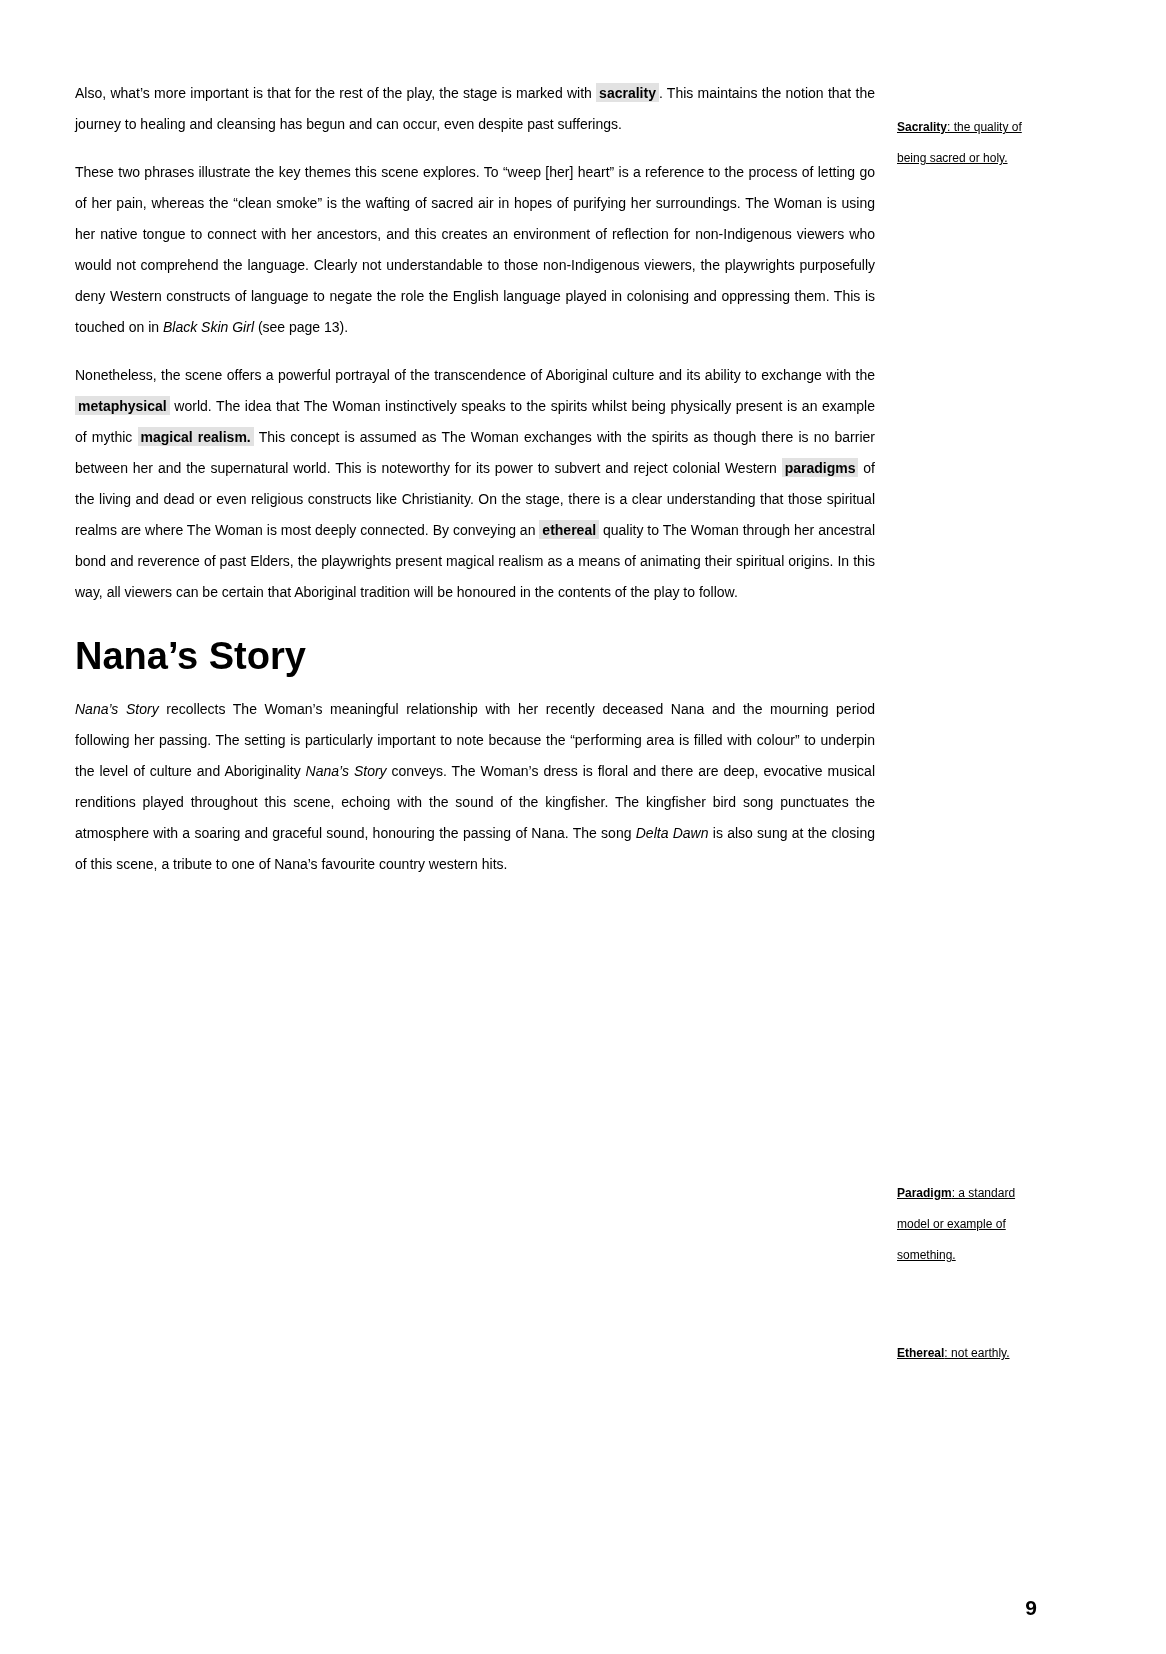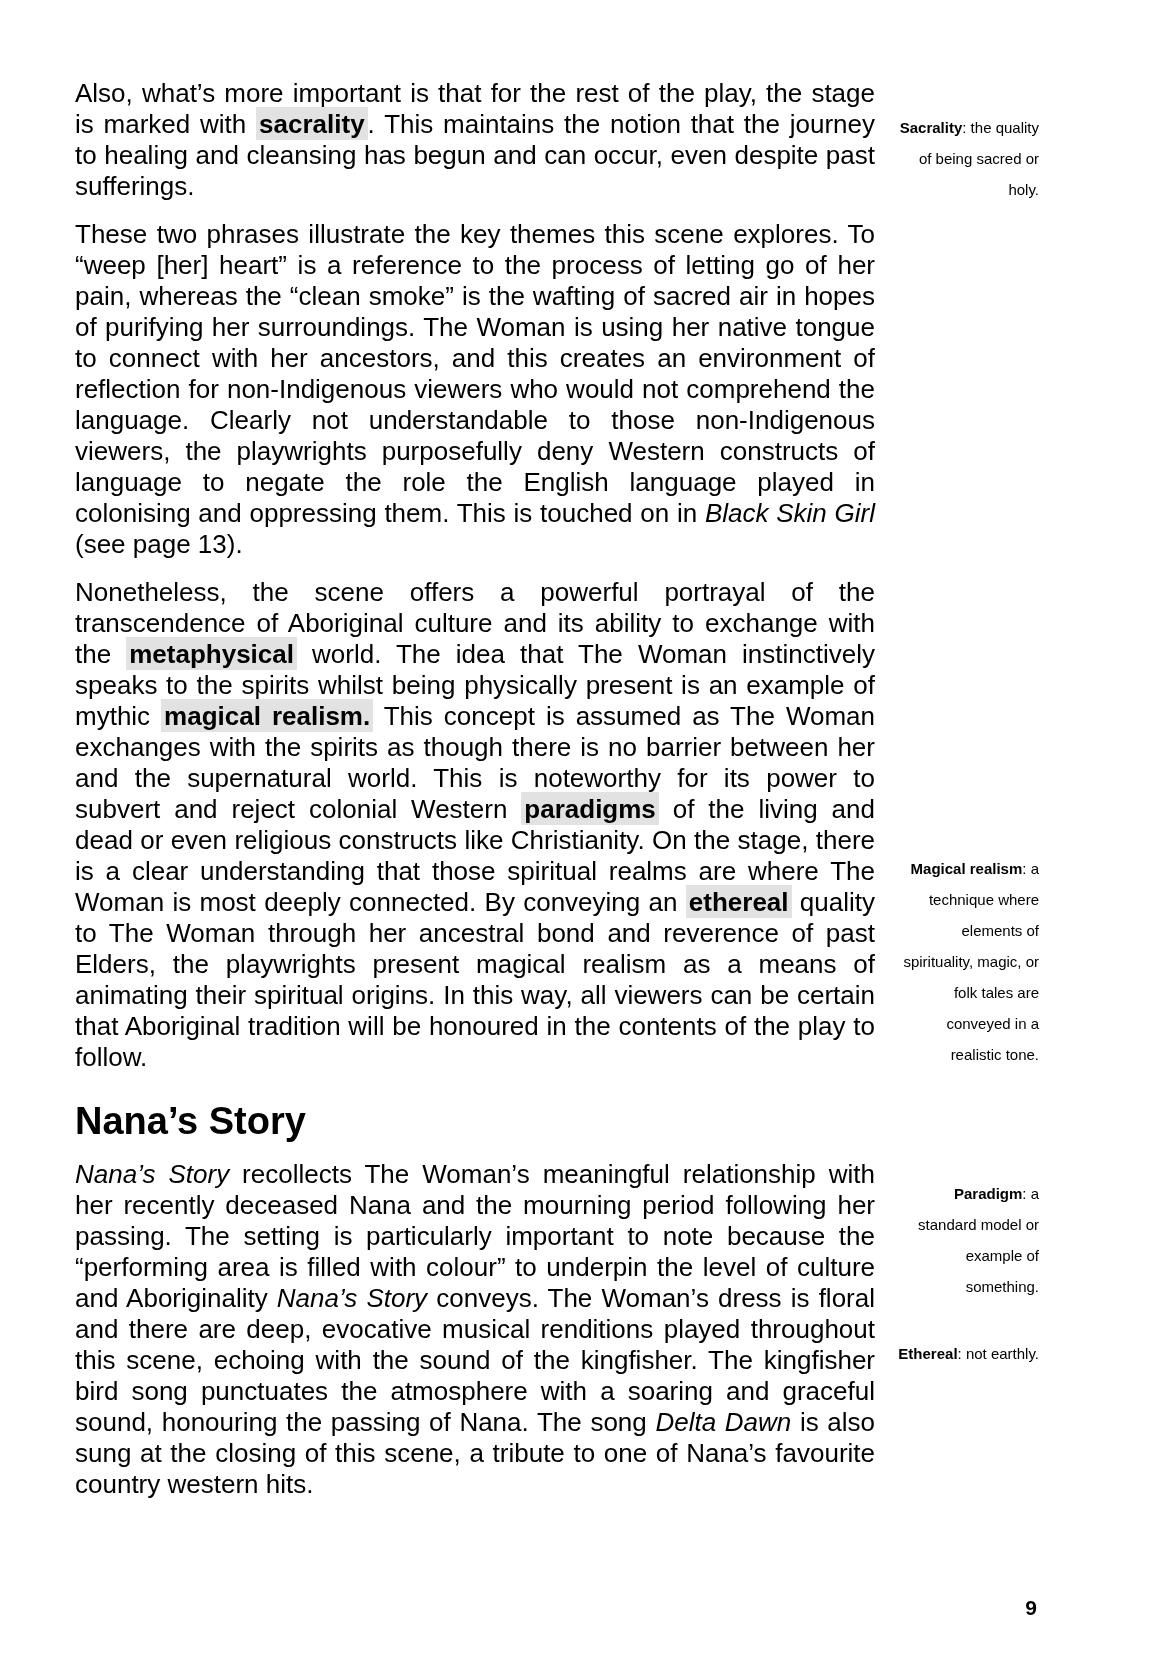--- a/index.html
+++ b/index.html
@@ -17,21 +17,21 @@
     overflow: hidden;
   }
   .main-column {
     position: absolute;
     left: 75px;
     top: 78px;
     width: 800px;
   }
   .body-para {
     margin: 0 0 17px 0;
-    font-size: 26px;
+    font-size: 14px;
     line-height: 31px;
     text-align: justify;
   }
   .run-normal { font-style: normal; }
   .run-italic { font-style: italic; }
   .run-bold   { font-weight: normal; }
   .run-highlight {
     font-weight: bold;
     background: #e2e2e2;
     padding: 2px 3px 1px 3px;
@@ -40,23 +40,24 @@
     margin: 27px 0 17px 0;
     font-size: 38px;
     line-height: 42px;
     font-weight: bold;
     letter-spacing: 0;
   }
   .margin-note {
     position: absolute;
     left: 897px;
     width: 142px;
-    font-size: 15px;
+    font-size: 12px;
     line-height: 31px;
-    text-align: right;
+    text-align: left;
+    text-decoration: underline;
   }
   .note-term { font-weight: bold; }
   .page-footer {
     position: absolute;
     left: 75px;
     top: 1595px;
     width: 962px;
     height: 30px;
   }
   .footer-copyright {
@@ -85,23 +86,20 @@
     <p class="body-para"><span class="run-normal">Nonetheless, the scene offers a powerful portrayal of the transcendence of Aboriginal culture and its ability to exchange with the </span><span class="run-highlight">metaphysical</span><span class="run-normal"> world. The idea that The Woman instinctively speaks to the spirits whilst being physically present is an example of mythic </span><span class="run-highlight">magical realism.</span><span class="run-normal">  This concept is assumed as The Woman exchanges with the spirits as though there is no barrier between her and the supernatural world.  This is noteworthy for its power to subvert and reject colonial Western </span><span class="run-highlight">paradigms</span><span class="run-normal"> of the living and dead or even religious constructs like Christianity.  On the stage, there is a clear understanding that those spiritual realms are where The Woman is most deeply connected.  By conveying an </span><span class="run-highlight">ethereal</span><span class="run-normal"> quality to The Woman through her ancestral bond and reverence of past Elders, the playwrights present magical realism as a means of animating their spiritual origins.  In this way, all viewers can be certain that Aboriginal tradition will be honoured in the contents of the play to follow.</span></p>
     <h1 class="section-heading">Nana’s Story</h1>
     <p class="body-para"><span class="run-italic">Nana’s Story</span><span class="run-normal"> recollects The Woman’s meaningful relationship with her recently deceased Nana and the mourning period following her passing.  The </span><span class="run-bold">setting</span><span class="run-normal"> is particularly important to note because the “performing area is filled with colour” to underpin the level of culture and Aboriginality </span><span class="run-italic">Nana’s Story</span><span class="run-normal"> conveys.  The Woman’s dress is floral and there are deep, evocative musical renditions played throughout this scene, echoing with the sound of the kingfisher.  The kingfisher bird song punctuates the atmosphere with a soaring and graceful sound, honouring the passing of Nana.  The song </span><span class="run-italic">Delta Dawn</span><span class="run-normal"> is also sung at the closing of this scene, a tribute to one of Nana’s favourite country western hits.</span></p>
   </div>
 
   <aside class="margin-note" style="top:112px">
     <span class="note-term">Sacrality</span><span class="note-definition">: the quality of being sacred or holy.</span>
   </aside>
 
 
-  <aside class="margin-note" style="top:853px">
-    <span class="note-term">Magical realism</span><span class="note-definition">: a technique where elements of spirituality, magic, or folk tales are conveyed in a realistic tone.</span>
-  </aside>
 
   <aside class="margin-note" style="top:1338px">
     <span class="note-term">Ethereal</span><span class="note-definition">: not earthly.</span>
   </aside>
 
   <aside class="margin-note" style="top:1178px">
     <span class="note-term">Paradigm</span><span class="note-definition">: a standard model or example of something.</span>
   </aside>
 
   <div class="page-footer">

